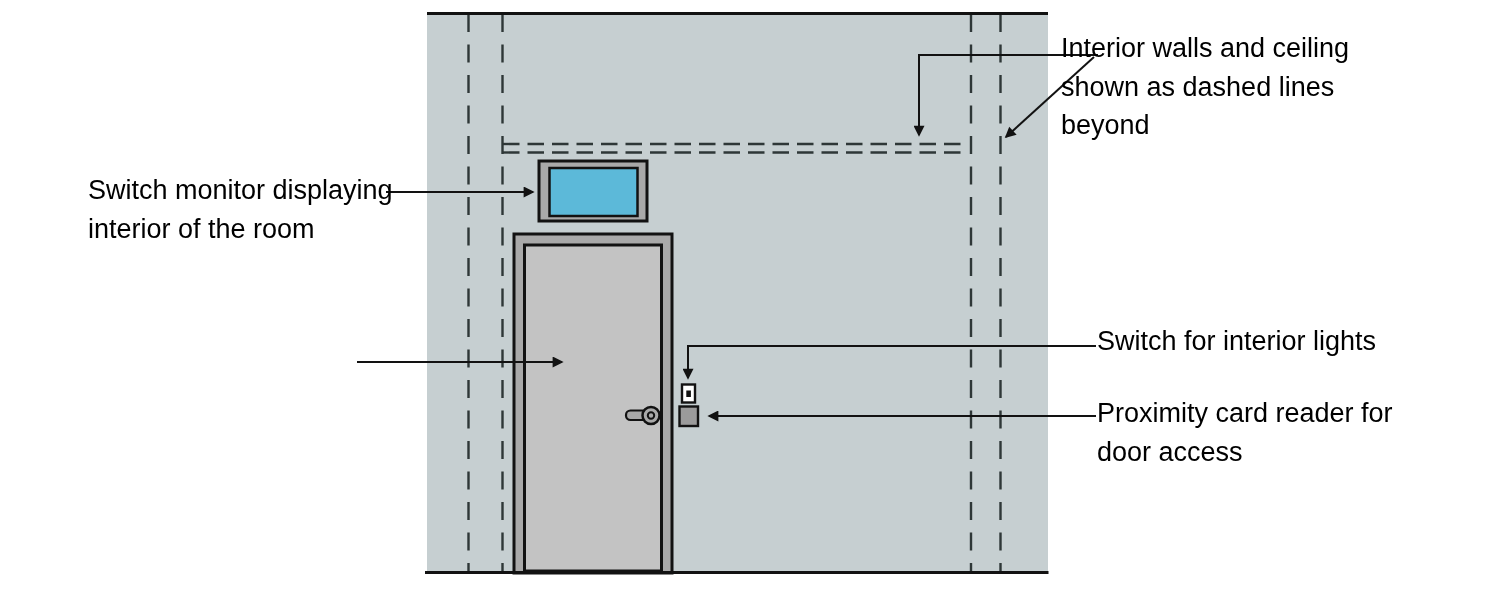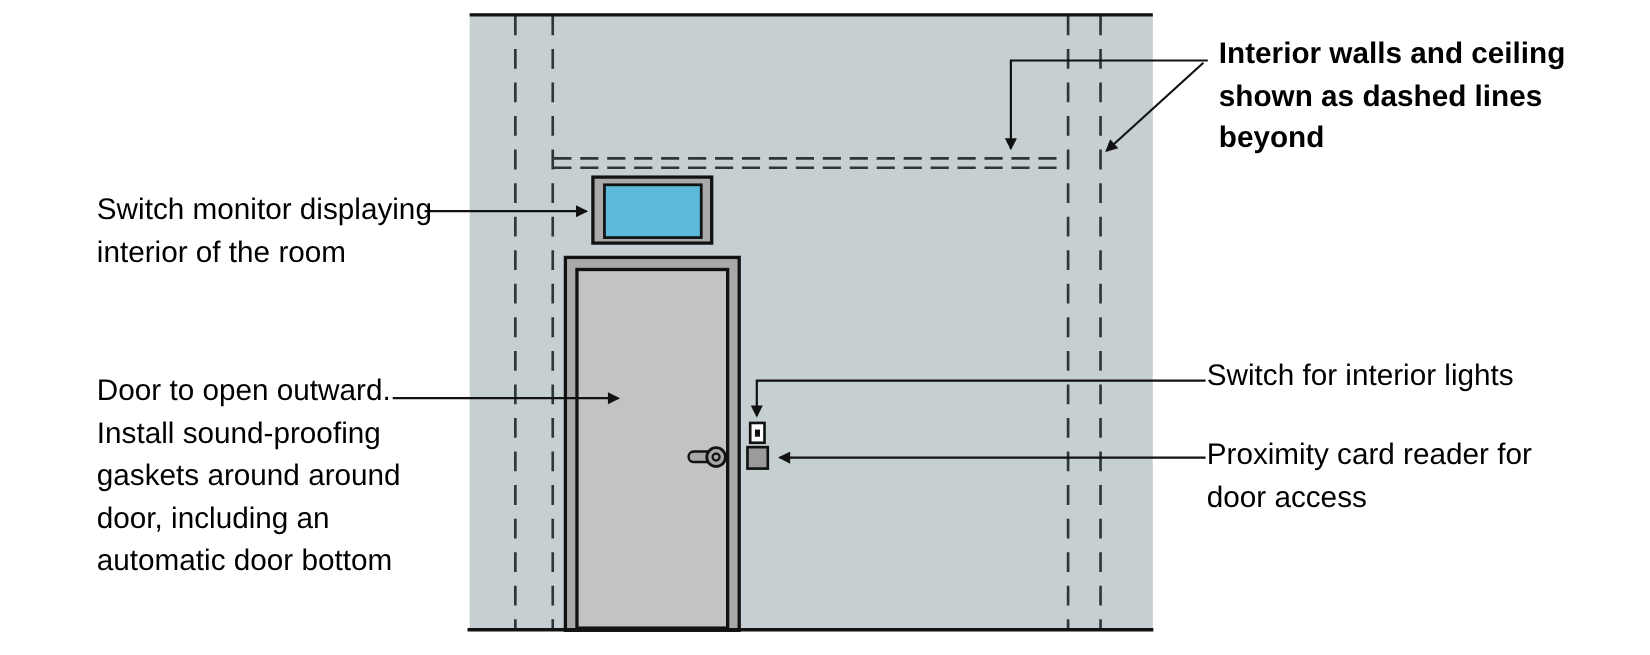--- a/index.html
+++ b/index.html
@@ -71,31 +71,26 @@
     <g stroke="#121212" stroke-width="2" fill="none">
       <path d="M386,192 L533,192" marker-end="url(#arrow)"></path>
       <path d="M357,362 L562,362" marker-end="url(#arrow)"></path>
       <path d="M1098,55 L919,55 L919,135" marker-end="url(#arrow)"></path>
       <path d="M1094,57 L1006,137" marker-end="url(#arrow)"></path>
       <path d="M1096,346 L688,346 L688,378" marker-end="url(#arrow)"></path>
       <path d="M1096,416 L709,416" marker-end="url(#arrow)"></path>
     </g>
   </svg>
 
-  <div class="label" style="left:1108px; top:29px;font-weight:bold;">Interior walls and ceiling
+  <div class="label" style="left:1061px; top:29px;">Interior walls and ceiling
 shown as dashed lines
 beyond</div>
 
   <div class="label" style="left:88px; top:171px;">Switch monitor displaying
 interior of the room</div>
 
-  <div class="label" style="left:88px; top:336px;">Door to open outward.
-Install sound-proofing
-gaskets around around
-door, including an
-automatic door bottom</div>
 
   <div class="label" style="left:1097px; top:394px;">Proximity card reader for
 door access</div>
 
   <div class="label" style="left:1097px; top:322px;">Switch for interior lights</div>
 
 </div>
 
 </body></html>

